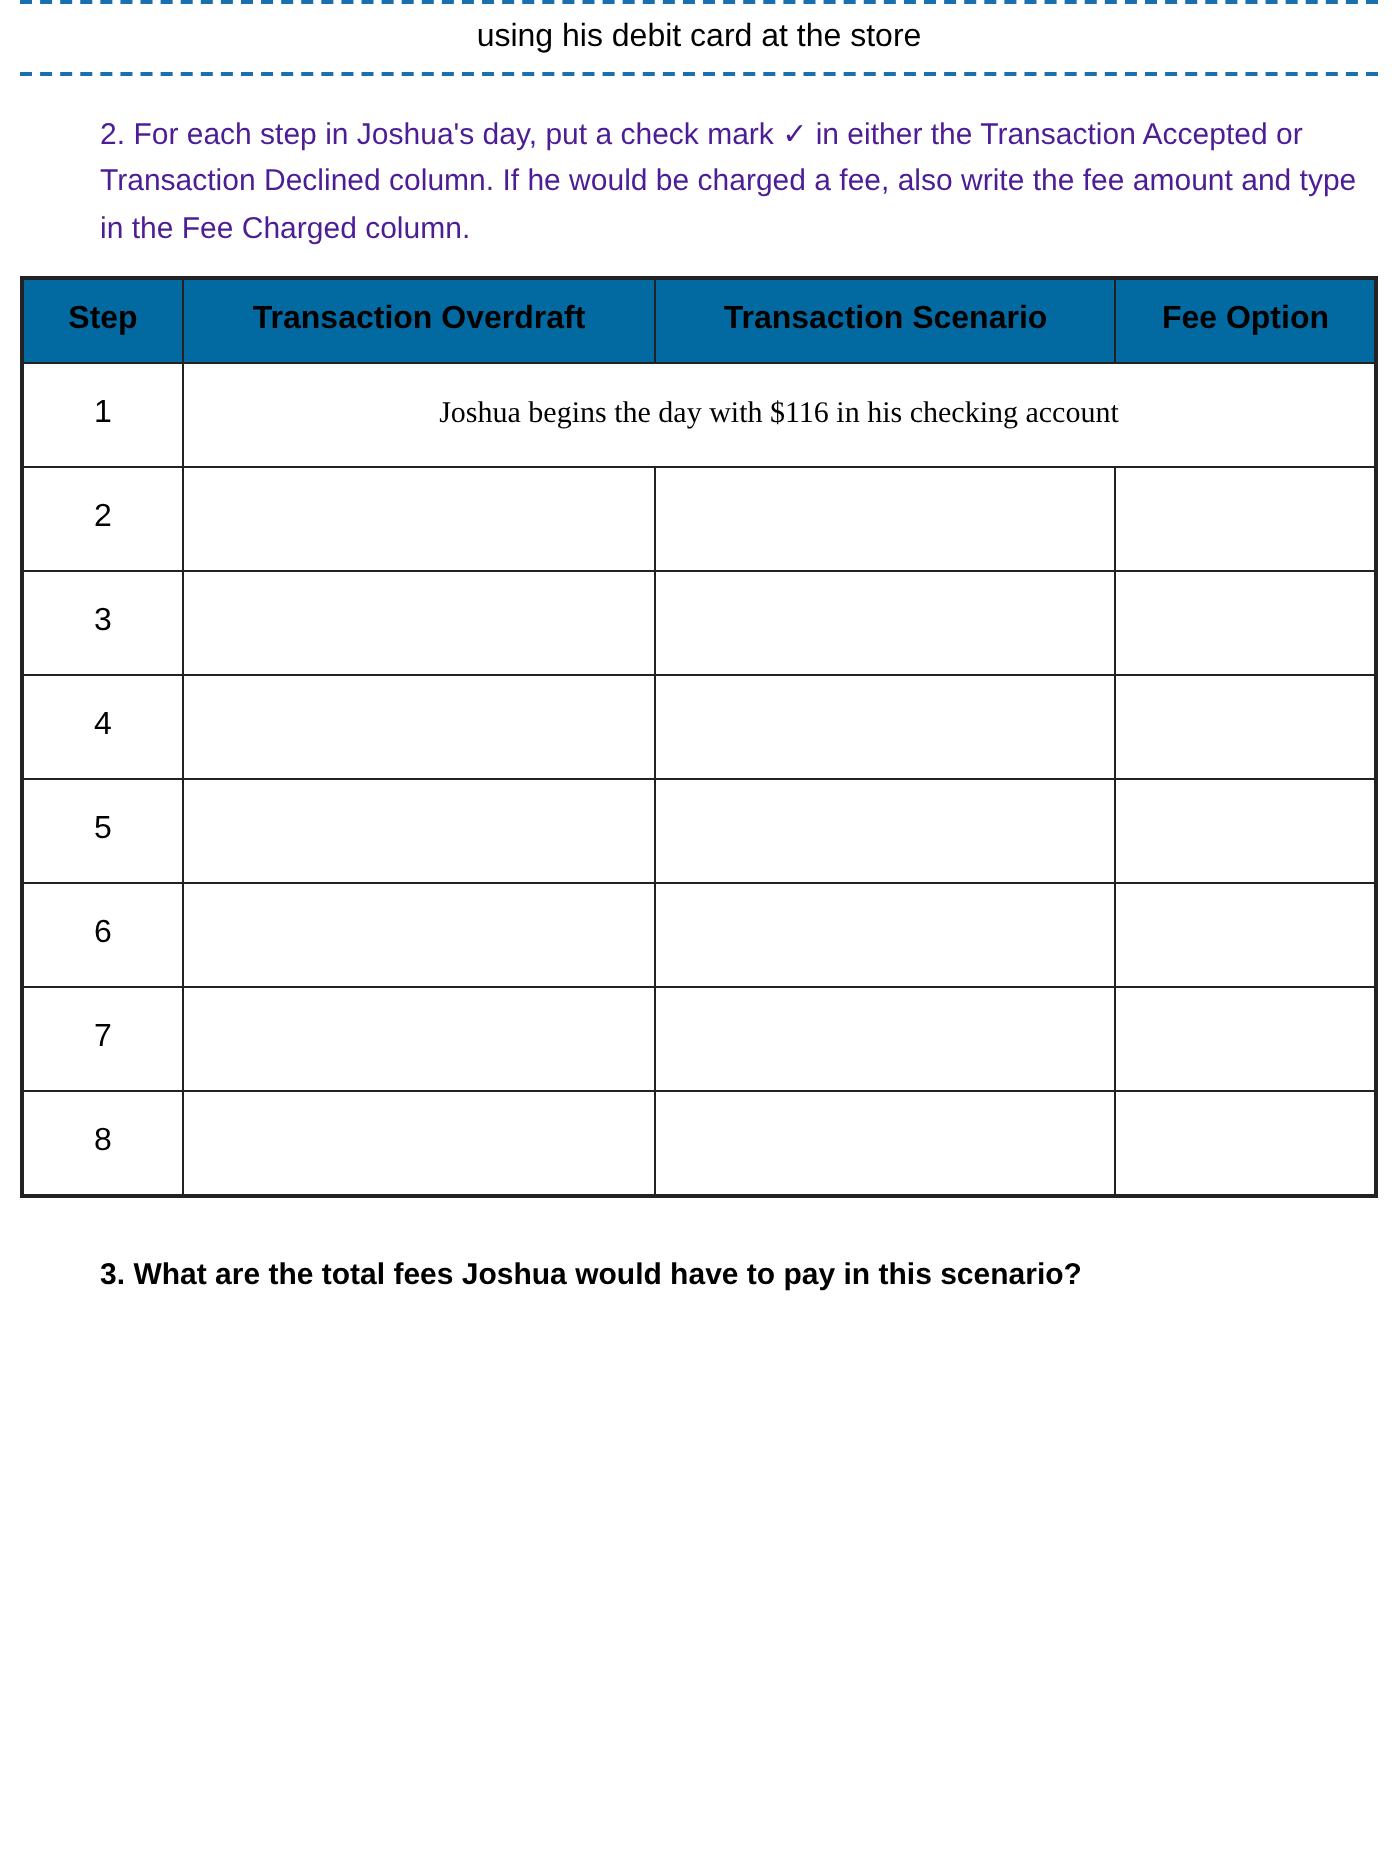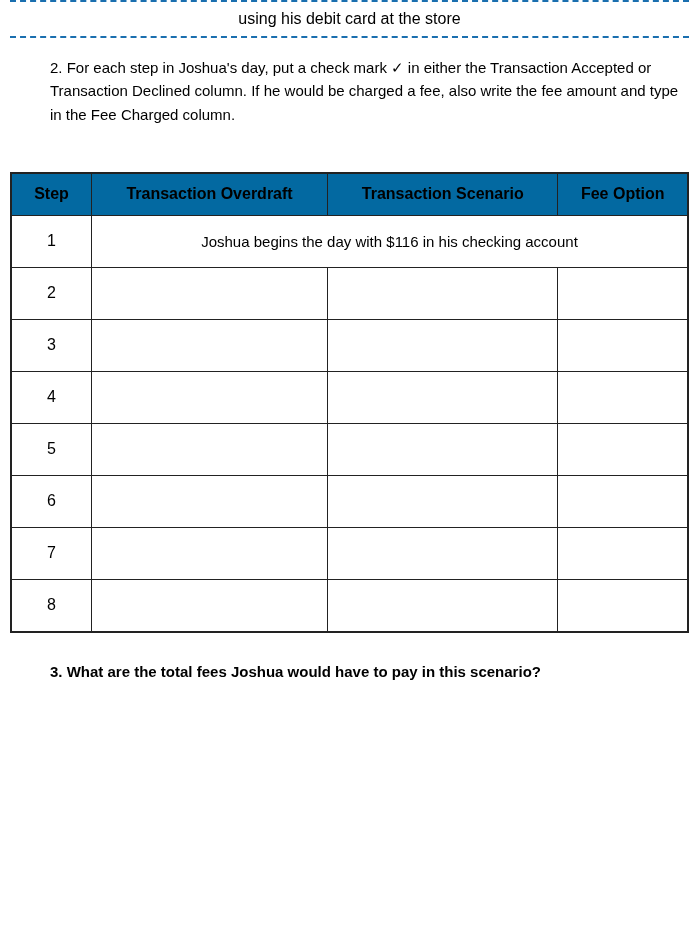--- a/index.html
+++ b/index.html
@@ -43,22 +43,22 @@
       font-size: 17px;
       font-weight: bold;
       margin-bottom: 10px;
       line-height: 1.4;
     }
 
     .instruction-text {
       font-size: 15px;
       line-height: 1.55;
       margin-left: 30px;
-      margin-bottom: 36px;
-      color: #000000;
+      margin-bottom: 2px;
+      color: #4c1d95;
     }
 
     .table-container {
       margin: 0 10px 18px 10px;
       border: 1.5px solid #222;
     }
 
     table {
       width: 100%;
       border-collapse: collapse;
@@ -87,20 +87,21 @@
       height: 52px;
     }
 
     table tbody tr td:first-child {
       width: 80px;
       font-size: 16px;
     }
 
     .step1-content {
       font-size: 15px;
+      font-family: Liberation Serif, serif;
     }
 
     .footer-text {
       padding: 10px 32px 10px 50px;
       font-size: 15px;
       line-height: 1.5;
       color: #000;
     }
 
     .footer-text span {

